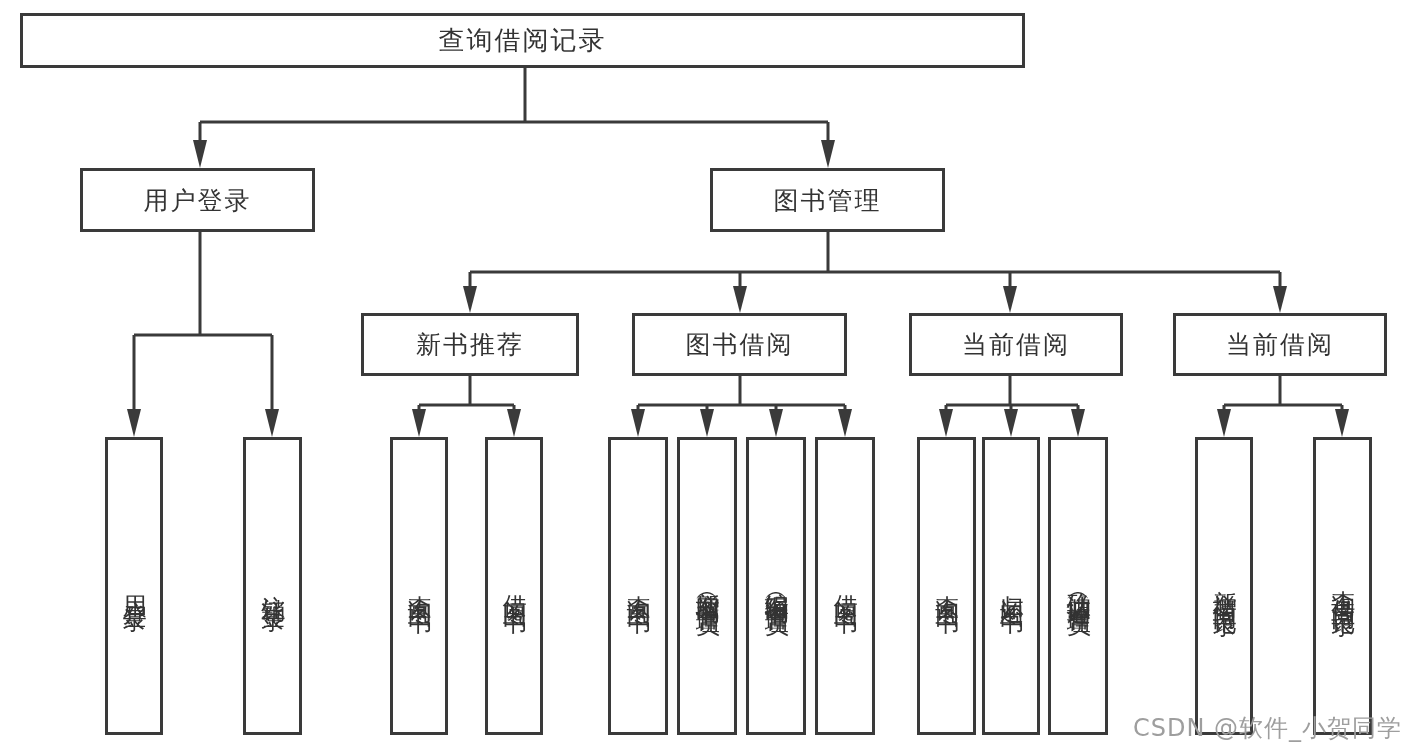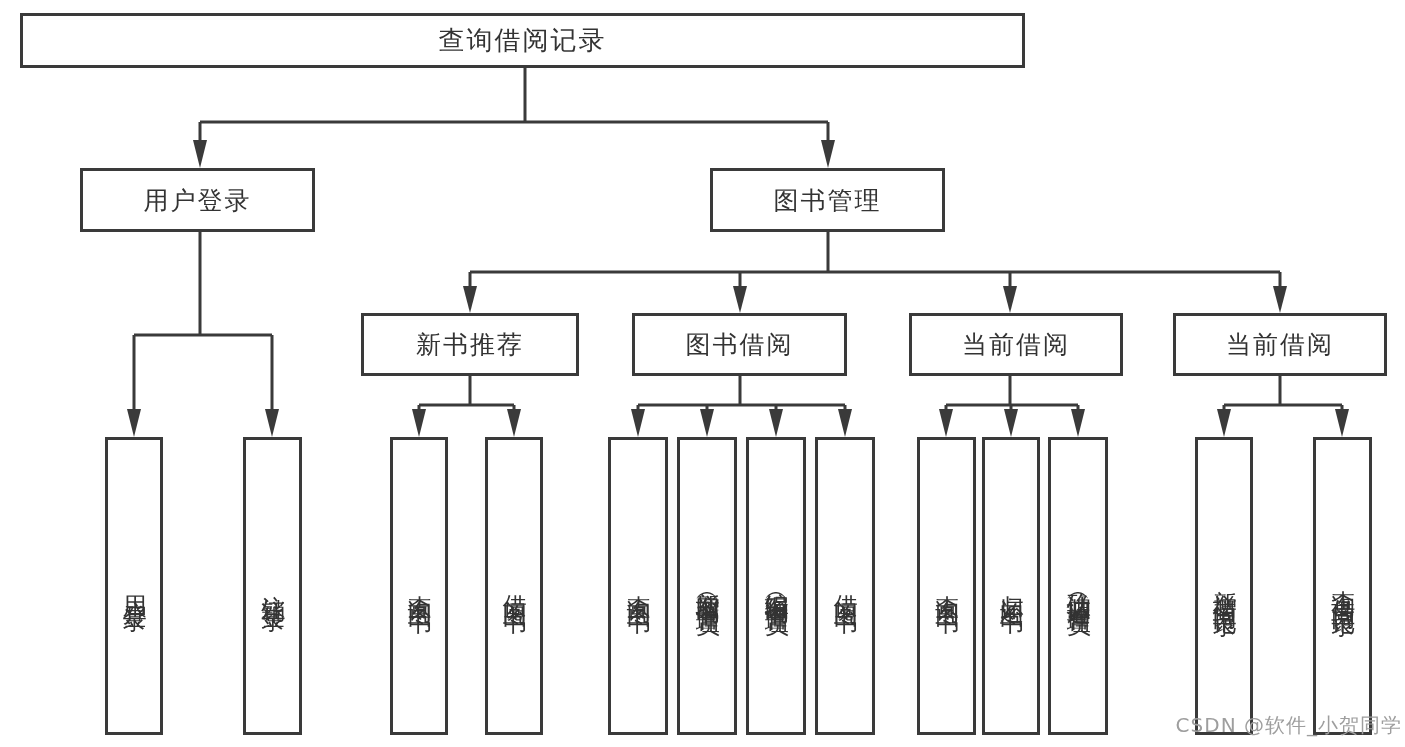--- a/index.html
+++ b/index.html
@@ -34,21 +34,21 @@
     font-size:24px;
     letter-spacing:5px;
     line-height:1.15;
     white-space:nowrap;
   }
   .vtext.long{letter-spacing:3px;}
   .watermark{
     position:absolute;
     right:3px;
     top:712px;
-    font-size:20px;
+    font-size:24px;
     color:#9e9e9e;
     letter-spacing:1px;
     white-space:nowrap;
   }
 </style>
 </head>
 <body>
 
 <div class="stage">
 

